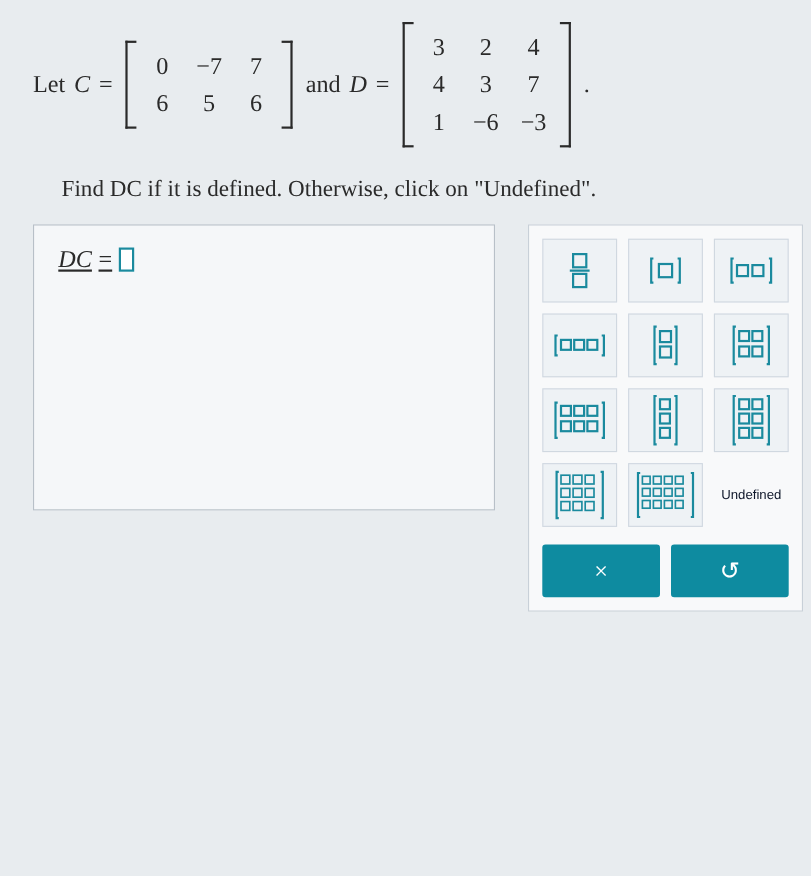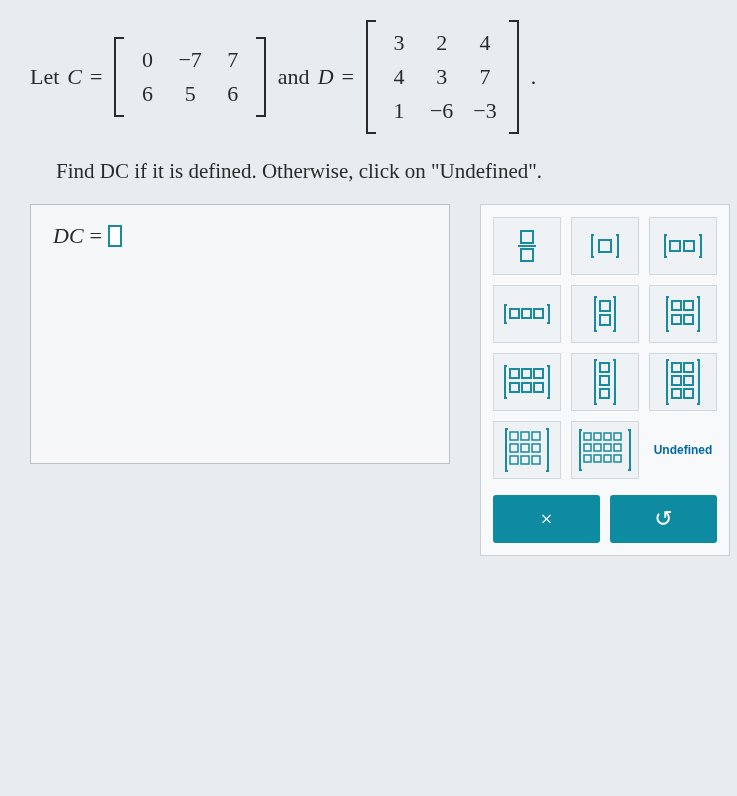--- a/index.html
+++ b/index.html
@@ -57,20 +57,21 @@
       height: 260px;
       border: 1px solid #b8c0c8;
       background: #f5f7f9;
       padding: 18px 22px;
     }
     .answer-content {
       display: flex;
       align-items: center;
       gap: 6px;
       font-style: italic;
+      text-decoration: underline;
     }
     .placeholder-box {
       display: inline-block;
       width: 14px;
       height: 22px;
       border: 2px solid #1a8a9e;
       background: white;
     }
     .keypad {
       background: #f8f9fa;
@@ -88,24 +89,23 @@
       background: #eef2f5;
       border: 1px solid #d0d8e0;
       cursor: pointer;
       font-size: 13px;
       color: #555;
     }
     .key svg { display: block; }
     .key-undefined {
       font-family: Arial, sans-serif;
       font-size: 12px;
-      color: #0369a1;
+      color: #0f172a;
       border: none;
       background: transparent;
-      font-weight: bold;
     }
     .action-row {
       grid-column: 1 / -1;
       display: grid;
       grid-template-columns: 1fr 1fr;
       gap: 10px;
       margin-top: 6px;
     }
     .action-btn {
       height: 48px;

